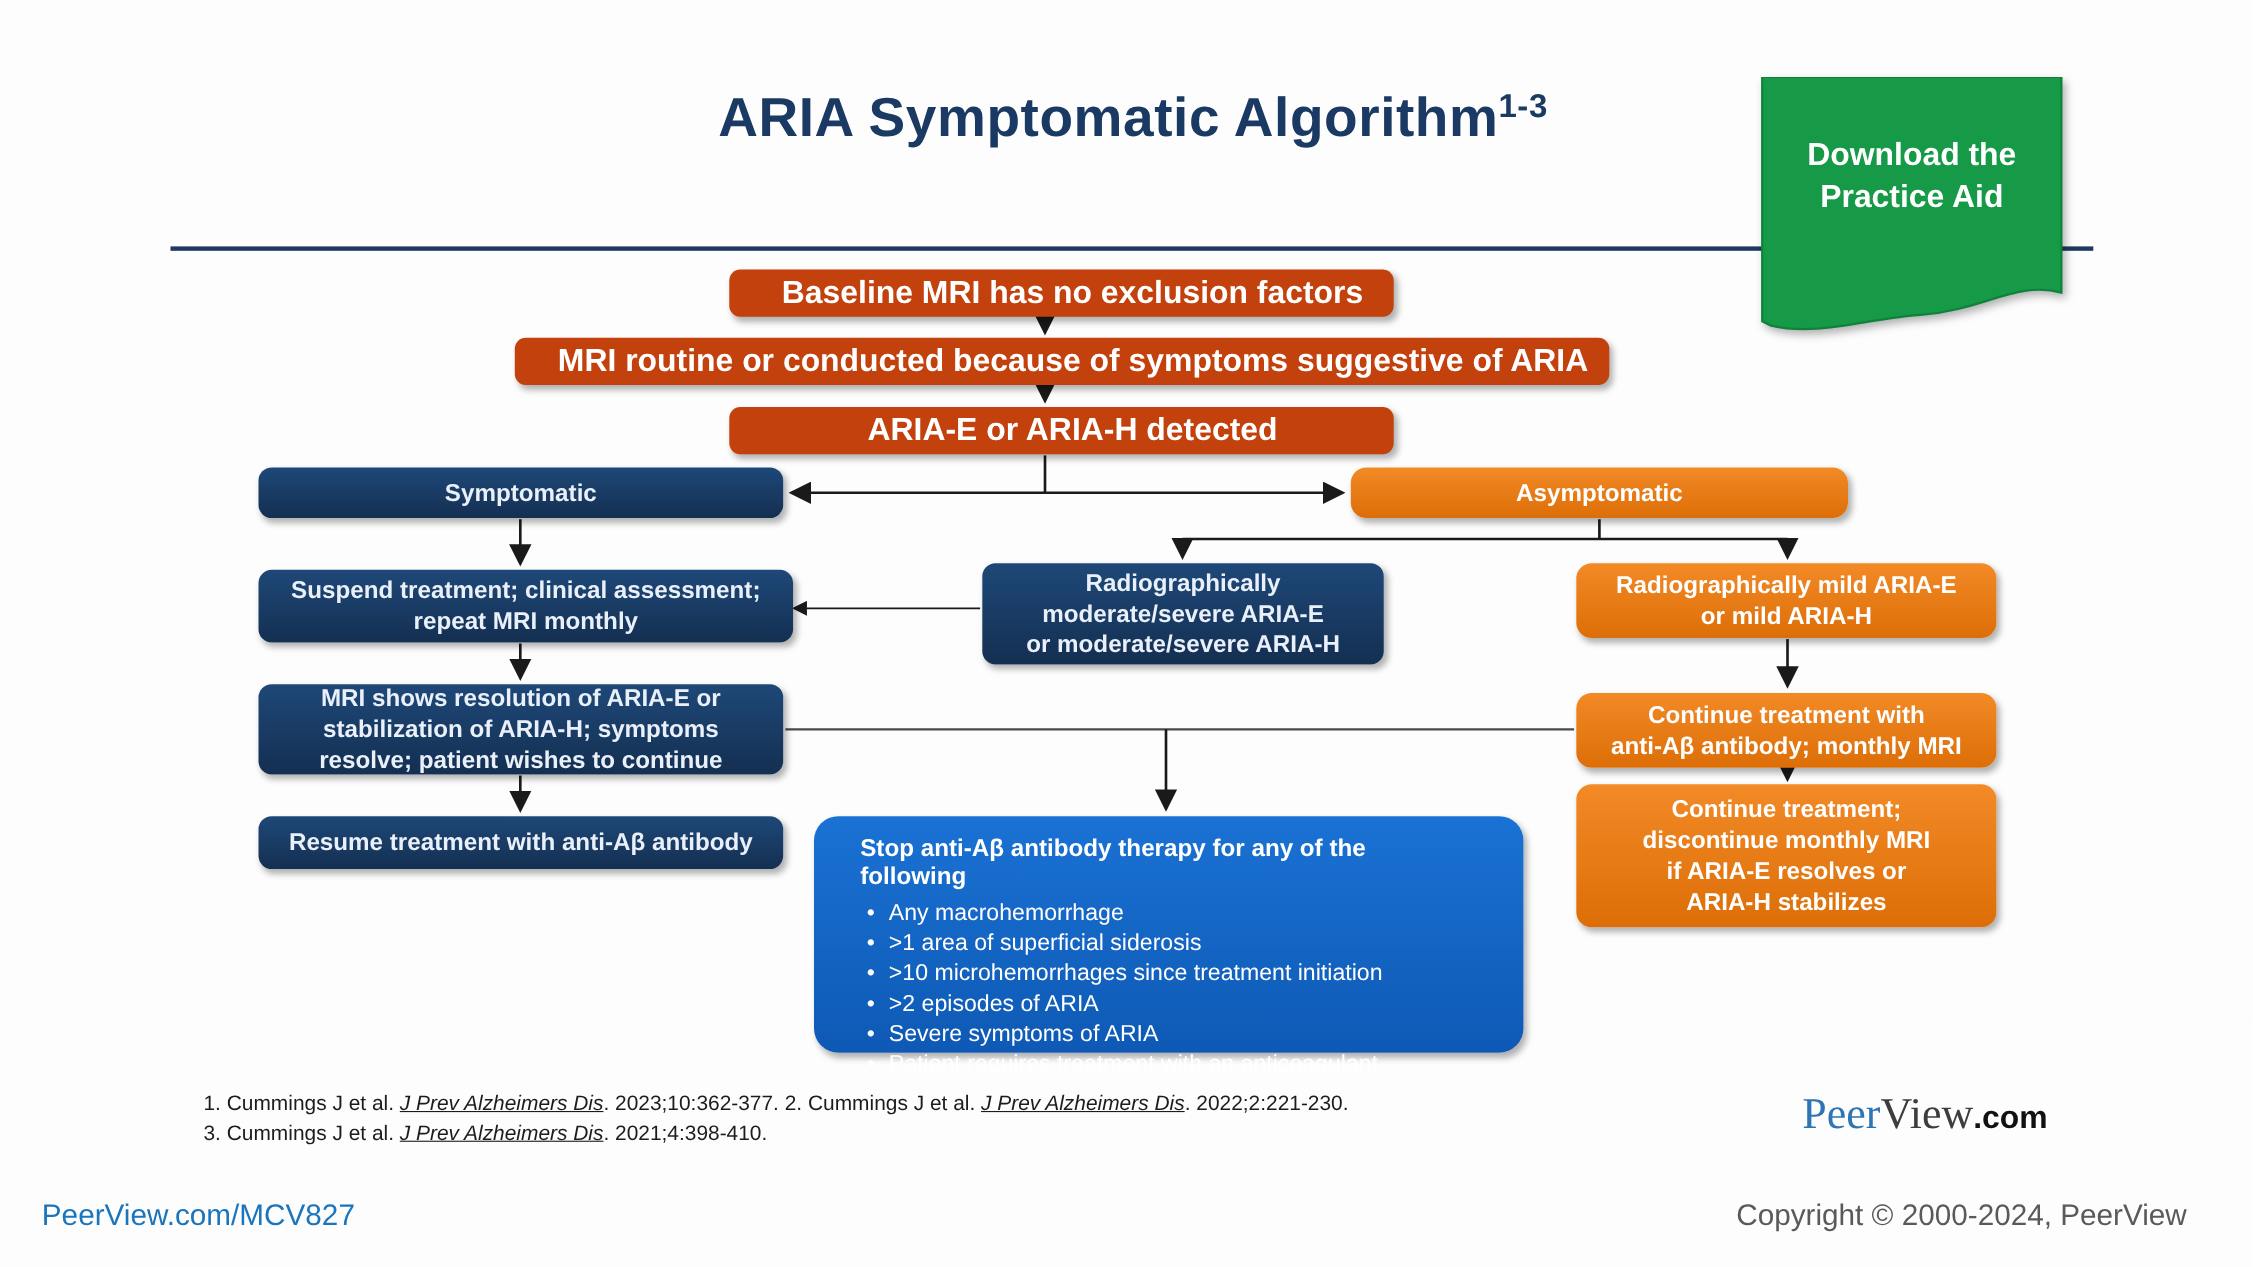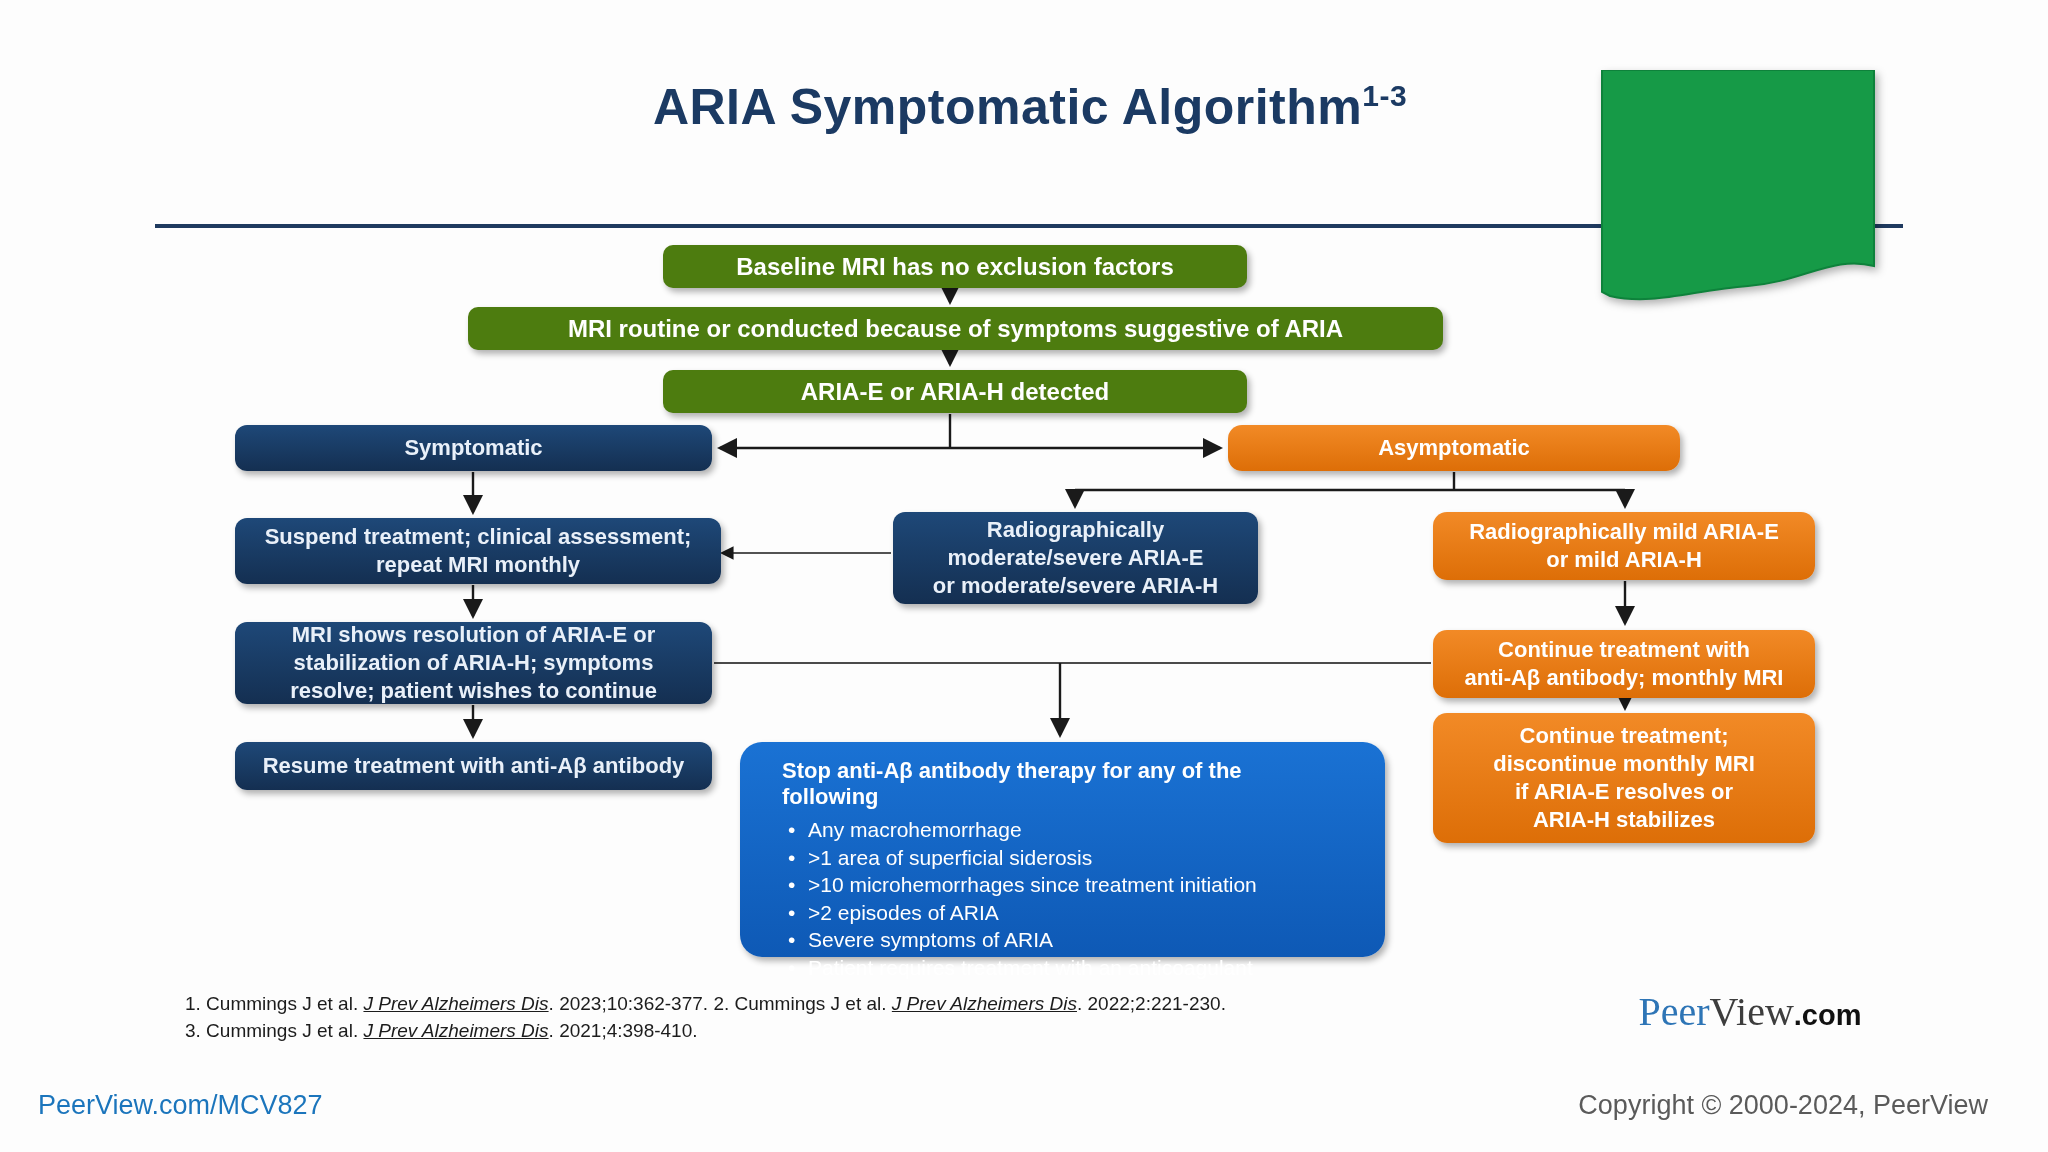--- a/index.html
+++ b/index.html
@@ -13,21 +13,21 @@
   .rule{position:absolute;left:155px;top:224px;width:1748px;height:4px;background:#1f3a5f;}
 
   .ribbon{position:absolute;left:1598px;top:70px;width:280px;height:238px;cursor:pointer;}
   .ribbon svg{position:absolute;left:0;top:0;filter:drop-shadow(3px 4px 4px rgba(0,0,0,0.30));}
   .ribbon-text{position:absolute;left:0;top:52px;width:280px;text-align:center;color:#ffffff;
                font-size:29px;font-weight:bold;line-height:38px;}
 
   .node{position:absolute;display:flex;align-items:center;justify-content:center;
         text-align:center;font-weight:bold;white-space:pre-line;
         box-shadow:3px 4px 6px rgba(0,0,0,0.30);}
-  .black{background:#4d7c0f;color:#ffffff;border-radius:10px;font-size:24px;}
+  .black{background:#c2410c;color:#ffffff;border-radius:10px;font-size:29px;padding-left:20px;}
   .navy{background:linear-gradient(#1e4878,#142f51);color:#e9f0f9;border-radius:12px;font-size:22px;line-height:28px;}
   .orange{background:linear-gradient(#f28a26,#dd6e07);color:#ffffff;border-radius:14px;font-size:22px;line-height:28px;}
 
   .stopbox{position:absolute;background:linear-gradient(#1a72d4,#0e59b5);color:#ffffff;
            border-radius:22px;box-shadow:3px 4px 6px rgba(0,0,0,0.30);
            padding:16px 42px;box-sizing:border-box;text-align:left;}
   .stop-title{font-weight:bold;font-size:22px;margin-bottom:6px;}
   .stopbox ul{margin:0;padding:0;list-style:none;font-size:21px;line-height:27.5px;}
   .stopbox li{padding-left:26px;position:relative;}
   .stopbox li::before{content:"\2022";position:absolute;left:6px;}
@@ -118,20 +118,24 @@
         <li>&gt;2 episodes of ARIA</li>
         <li>Severe symptoms of ARIA</li>
         <li>Patient requires treatment with an anticoagulant</li>
       </ul>
   </div>
 
   <div class="ribbon">
     <svg width="280" height="238" viewBox="0 0 280 238">
       <path d="M4,0 H276 V196 C235,185 205,212 150,216 C95,220 55,236 12,226 L4,222 Z" fill="#169a47" stroke="#0e823b" stroke-width="2"></path>
     </svg>
+    <div class="ribbon-text">
+      <div>Download the</div>
+      <div>Practice Aid</div>
+    </div>
   </div>
 
   <div class="refs">
     <div class="ref-line"><span>1. Cummings J et al. </span><span class="it">J Prev Alzheimers Dis</span><span>. 2023;10:362-377. 2. Cummings J et al. </span><span class="it">J Prev Alzheimers Dis</span><span>. 2022;2:221-230.</span></div>
     <div class="ref-line"><span>3. Cummings J et al. </span><span class="it">J Prev Alzheimers Dis</span><span>. 2021;4:398-410.</span></div>
   </div>
 
   <div class="pv-logo"><span class="pv-peer">Peer</span><span class="pv-view">View</span><span class="pv-com">.com</span></div>
 
   <div class="footer-link">PeerView.com/MCV827</div>

